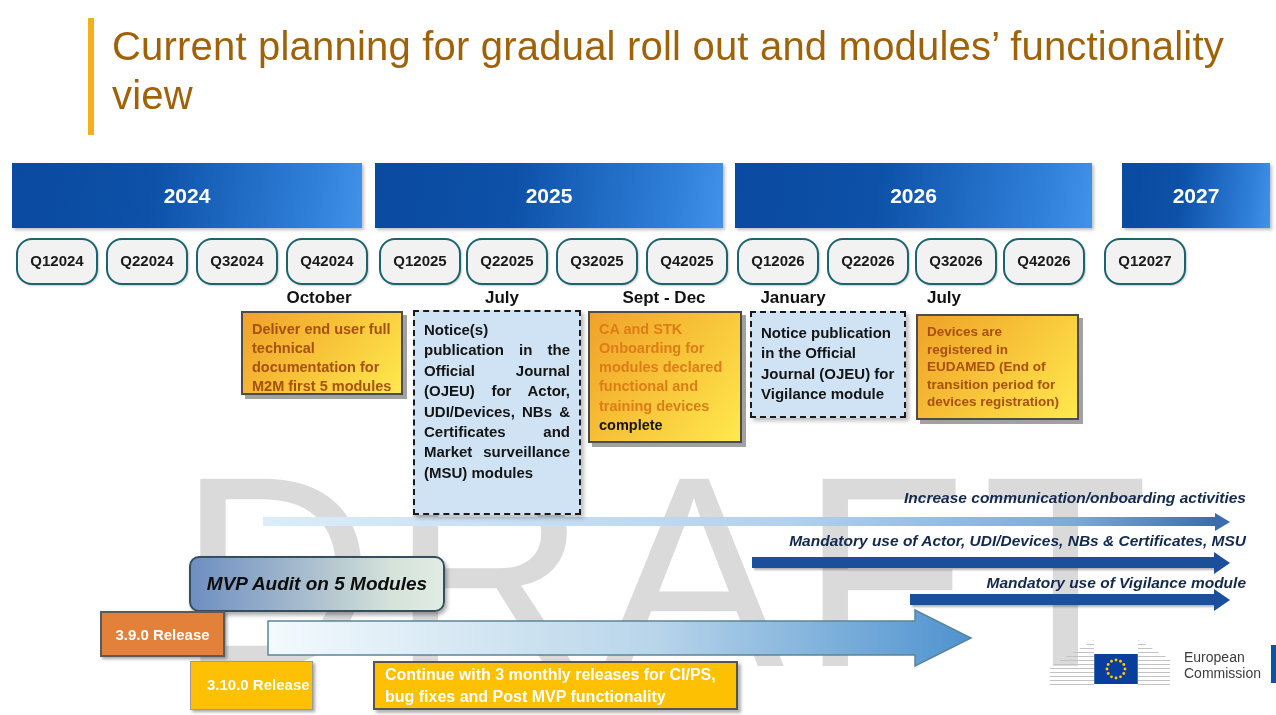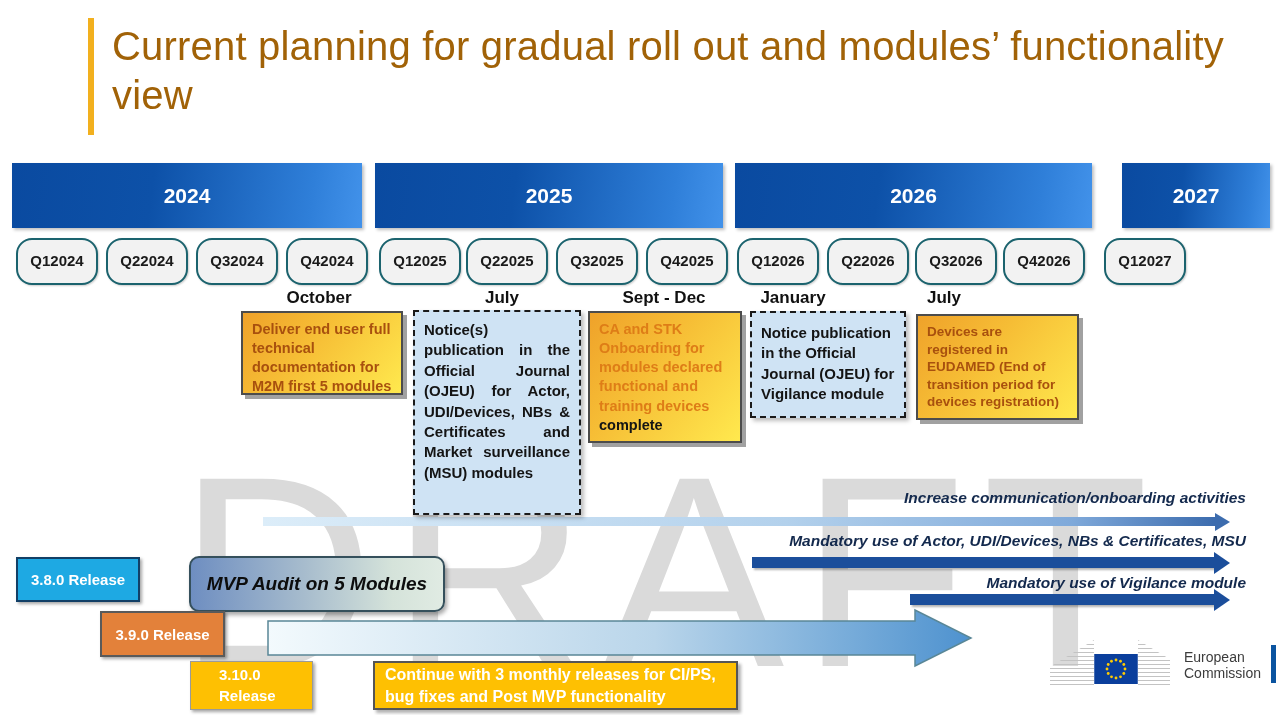--- a/index.html
+++ b/index.html
@@ -85,21 +85,21 @@
   .arr-vig{left:910px; top:594px; width:304px;}
   
   .r-box{
     position:absolute; z-index:3; box-sizing:border-box; color:#fff; font-weight:bold; font-size:15px;
     display:flex; align-items:center; justify-content:center; text-align:center;
     box-shadow:2px 2px 3px rgba(0,0,0,0.35);
   }
   .r-380{left:16px; top:557px; width:124px; height:45px; background:#1ea9e3; border:2px solid #123f66;}
   .r-390{left:100px; top:611px; width:125px; height:46px; background:#e3813a; border:2px solid #5a5a5a;}
   .r-3100{left:190px; top:661px; width:123px; height:49px; background:#fec002; border:1px solid #9a9a9a;
-          justify-content:flex-start; text-align:left; padding-left:28px; line-height:1.35;}
+          justify-content:flex-start; text-align:left; padding-left:16px; line-height:1.35;}
   .mvp-box{
     position:absolute; left:189px; top:556px; width:256px; height:56px; z-index:3; box-sizing:border-box;
     background:linear-gradient(90deg,#6e8ec1 0%,#a7bccd 45%,#d5e3da 80%,#e0ebe3 100%);
     border:2px solid #35505c; border-radius:10px;
     display:flex; align-items:center; justify-content:center;
     font-weight:bold; font-style:italic; font-size:19px; color:#0d0d0d;
     box-shadow:2px 3px 4px rgba(0,0,0,0.35);
   }
   
   .cips-wrap{position:absolute; left:267px; top:607px; width:706px; height:62px; z-index:3;}
@@ -204,21 +204,20 @@
 
   <div class="arrow-label lbl-comm">Increase communication/onboarding activities</div>
   <div class="arrow-thin"></div>
 
   <div class="arrow-label lbl-mand">Mandatory use of Actor, UDI/Devices, NBs &amp; Certificates, MSU</div>
   <div class="arrow-solid arr-mand"></div>
 
   <div class="arrow-label lbl-vig">Mandatory use of Vigilance module</div>
   <div class="arrow-solid arr-vig"></div>
 
-  <div class="r-box r-380">3.8.0 Release</div>
   <div class="mvp-box">MVP Audit on 5 Modules</div>
   <div class="r-box r-390">3.9.0 Release</div>
   <div class="r-box r-3100">3.10.0 Release</div>
 
   <div class="cips-wrap">
     <svg width="706" height="62" viewBox="0 0 706 62">
       <defs>
         <linearGradient id="cipsGrad" x1="0" y1="0" x2="1" y2="0">
           <stop offset="0" stop-color="#f3fafd"></stop>
           <stop offset="0.55" stop-color="#b9d5ea"></stop>

